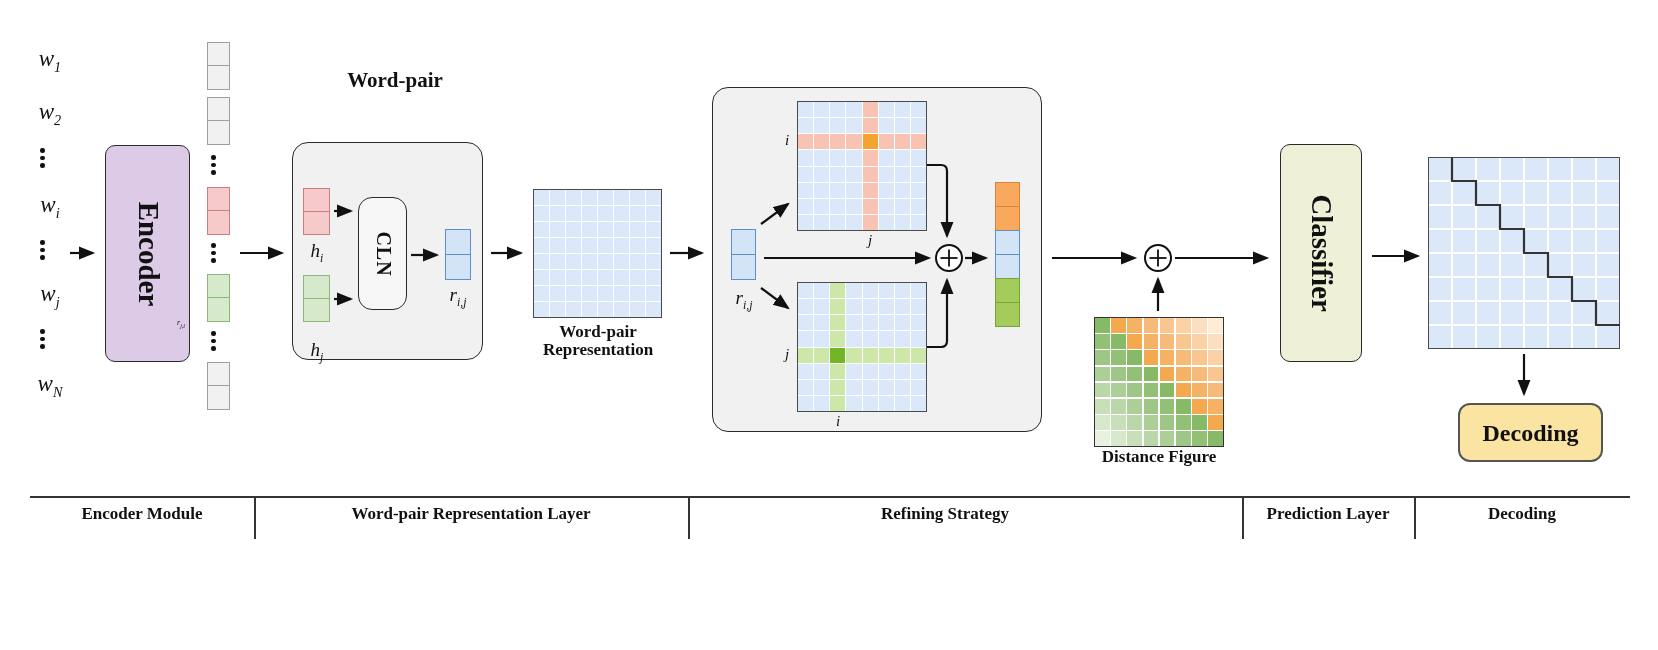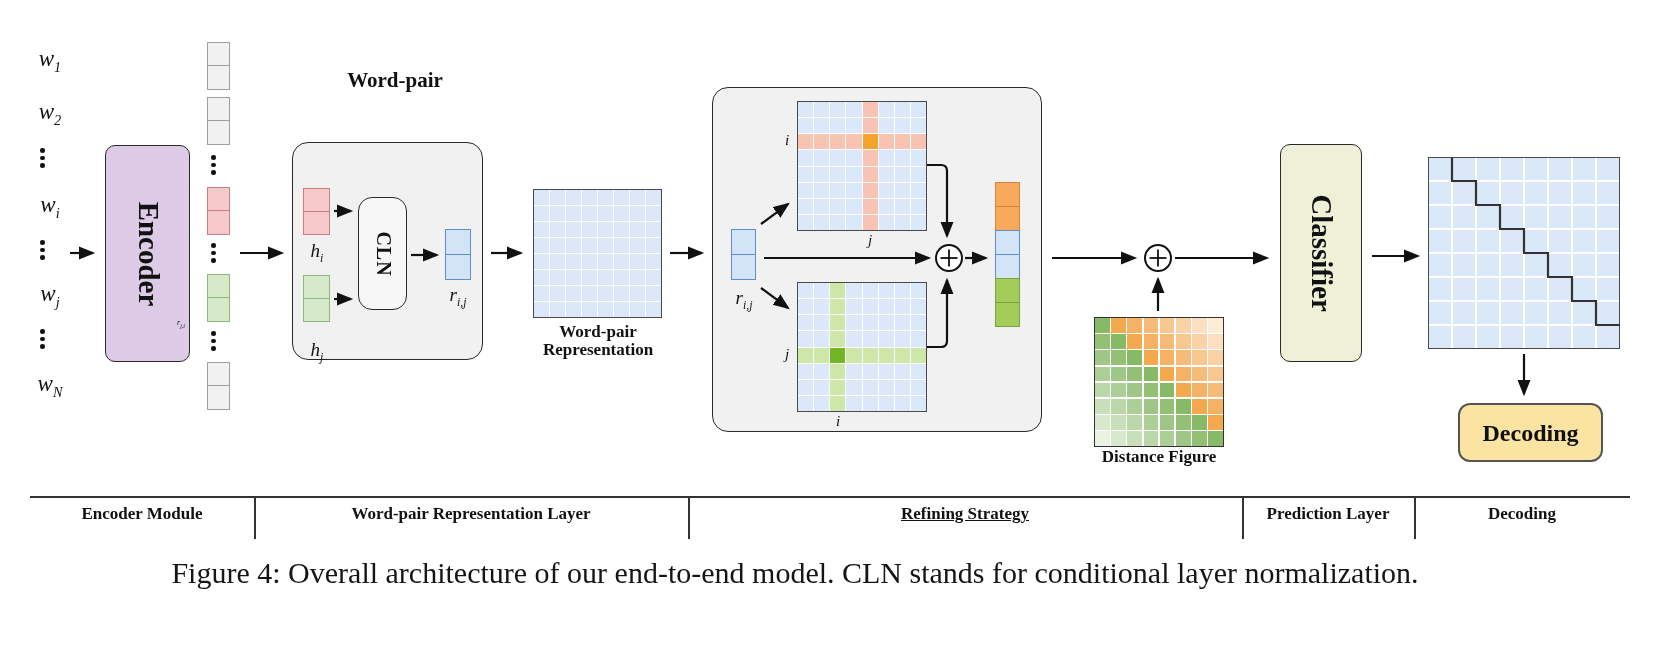--- a/index.html
+++ b/index.html
@@ -488,26 +488,25 @@
   <div class="box" style="left:1458px;top:403px;width:145px;height:59px;background:#fbe3a2;border:2px solid #555;border-radius:12px;text-align:center;line-height:56px;font-weight:bold;font-size:24px;">Decoding</div>
 
   <div id="bottom-bar">
       <div class="abs" style="left: 30px; top: 496px; width: 1600px; height: 1.5px; background: rgb(51, 51, 51);"></div>
       <div class="bardiv" style="left: 254px;"></div>
       <div class="bardiv" style="left: 688px;"></div>
       <div class="bardiv" style="left: 1242px;"></div>
       <div class="bardiv" style="left: 1414px;"></div>
       <div class="barlabel" style="left: 30px; width: 224px;">Encoder Module</div>
       <div class="barlabel" style="left: 254px; width: 434px;">Word-pair Representation Layer</div>
-      <div class="barlabel" style="left: 688px; width: 554px; text-decoration: underline;">Refining Strategy</div>
+      <div class="barlabel" style="left: 668px; width: 554px;">Refining Strategy</div>
       <div class="barlabel" style="left: 1242px; width: 172px;">Prediction Layer</div>
       <div class="barlabel" style="left: 1414px; width: 216px;">Decoding</div>
     </div>
 
-  <div id="caption">Figure 4: Overall architecture of our end-to-end model. CLN stands for conditional layer normalization.</div>
 
   <svg width="1658" height="650" viewBox="0 0 1658 650">
     <defs>
       <marker id="ah" markerWidth="9" markerHeight="8" refX="6.5" refY="3" orient="auto">
         <path d="M0,0 L7.5,3 L0,6 Z" fill="#111"></path>
       </marker>
     </defs>
     <g stroke="#111" stroke-width="2.2" fill="none">
       <line x1="70" y1="253" x2="93" y2="253" marker-end="url(#ah)"></line>
       <line x1="240" y1="253" x2="282" y2="253" marker-end="url(#ah)"></line>

